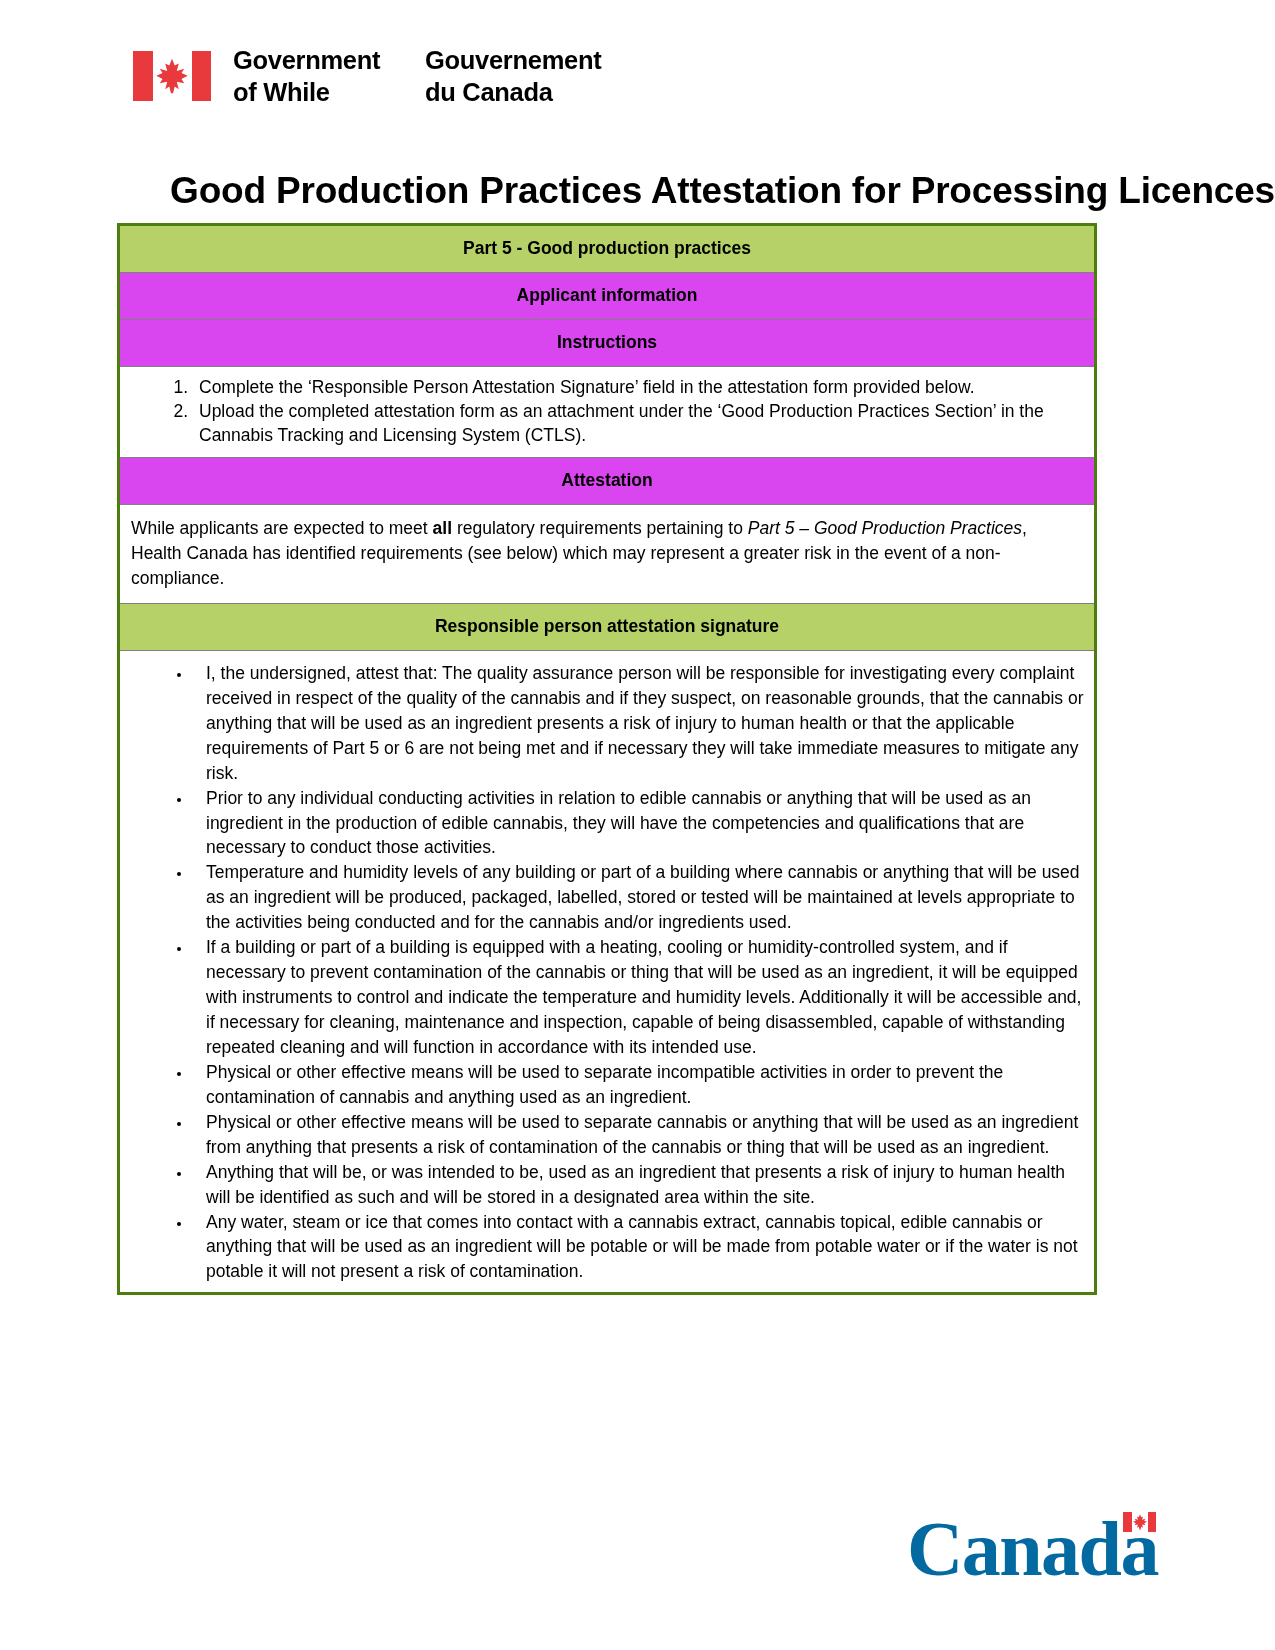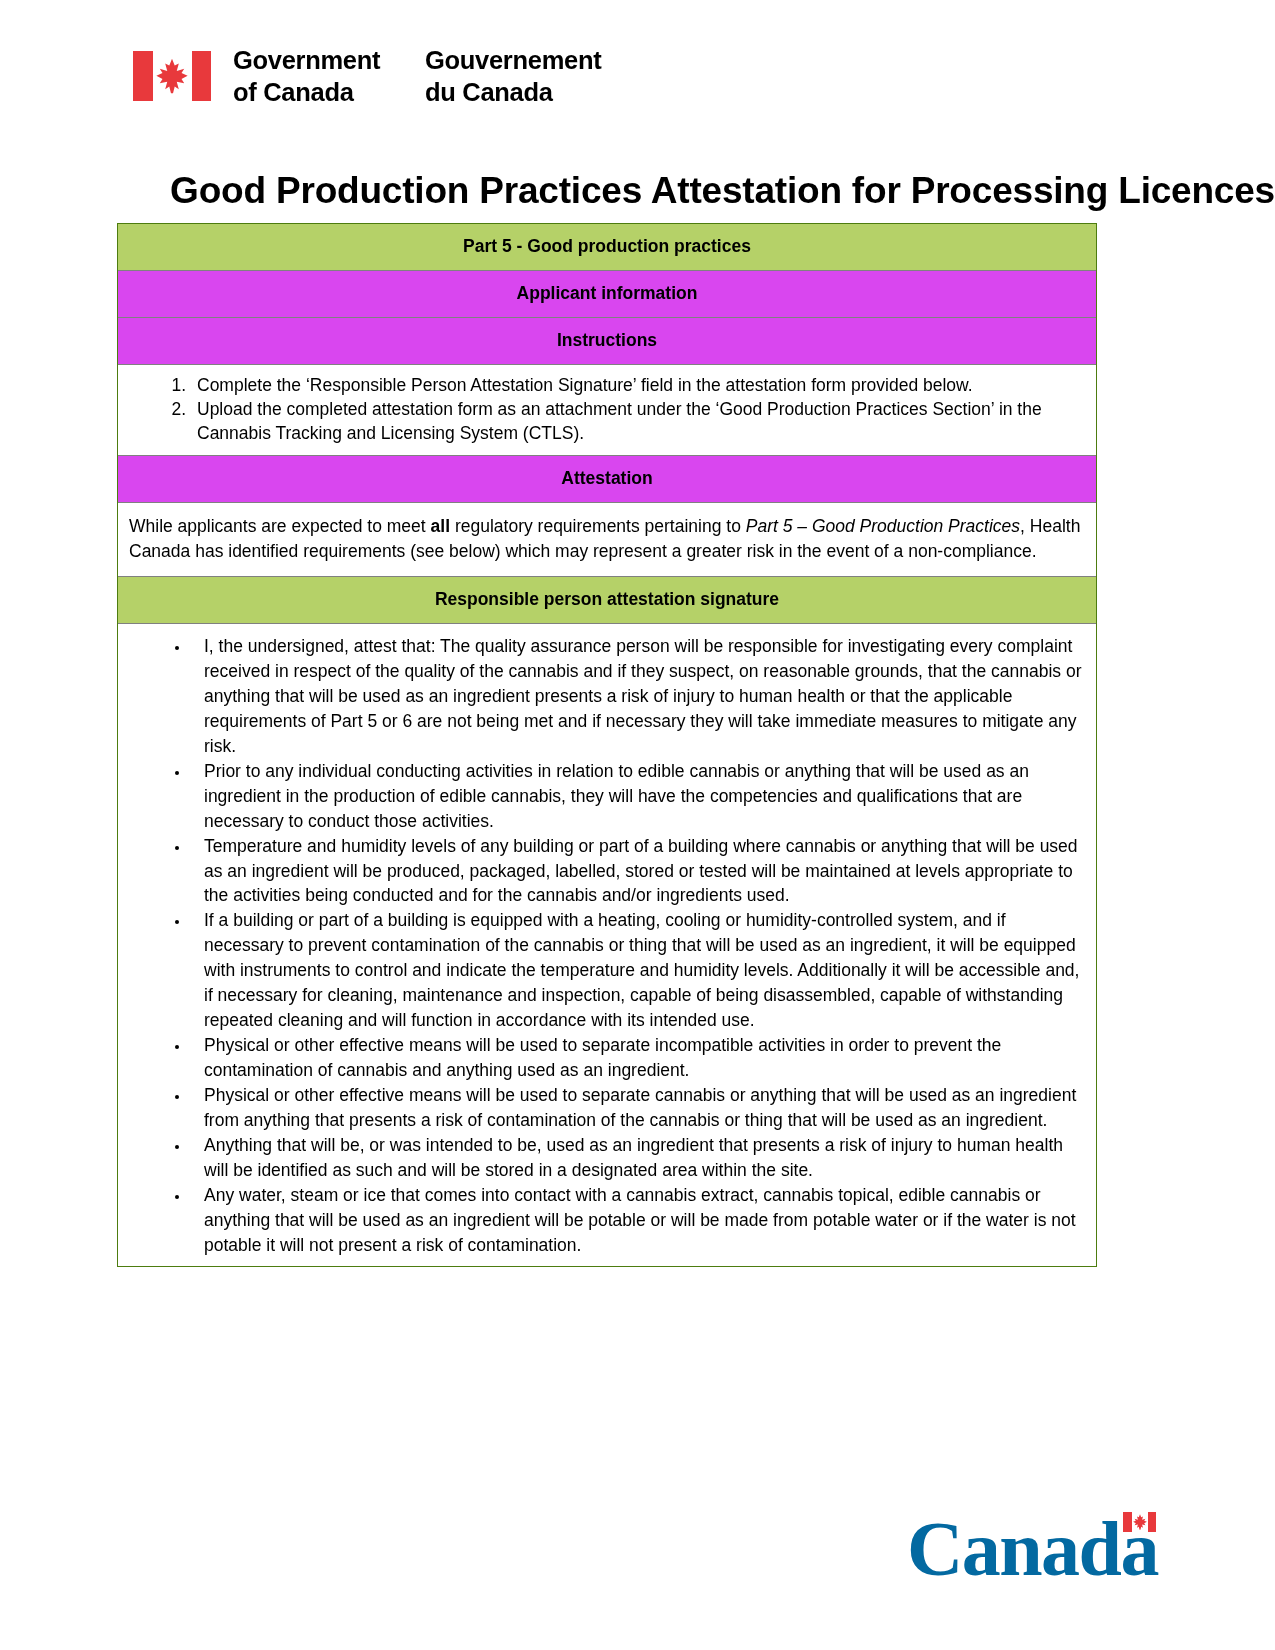--- a/index.html
+++ b/index.html
@@ -73,21 +73,21 @@
     font-weight: bold;
     letter-spacing: -0.2px;
   }
 
   
   .form-table {
     position: absolute;
     left: 117px;
     top: 223px;
     width: 980px;
-    border: 1px solid #4d7c0f;
+    border: 3px solid #4d7c0f;
     box-sizing: border-box;
     background: #ffffff;
   }
   .row {
     border-bottom: 1px solid #808080;
     box-sizing: border-box;
   }
   .row:last-child { border-bottom: none; }
 
   .band-green {
@@ -214,21 +214,21 @@
 <div class="goc-header">
   <div class="flag">
     <div class="bar left"></div>
     <div class="bar right"></div>
     <svg class="leaf" viewBox="0 0 100 106">
       <path fill="#e8393c" d="M50 2 L58 22 L70 16 L64 38 L86 32 L78 44 L96 52 L78 62 L86 74 L64 70 L70 92 L58 84 L53 104 L47 104 L42 84 L30 92 L36 70 L14 74 L22 62 L4 52 L22 44 L14 32 L36 38 L30 16 L42 22 Z"></path>
     </svg>
   </div>
   <div class="goc-words">
     <div class="goc-block en">Government
-of Canada</div>
+of While</div>
     <div class="goc-block fr">Gouvernement
 du Canada</div>
   </div>
 </div>
 
 <div class="doc-title">Good Production Practices Attestation for Processing Licences</div>
 
 <div class="form-table">
 
   <div class="row band-green">Part 5 - Good production practices</div>

